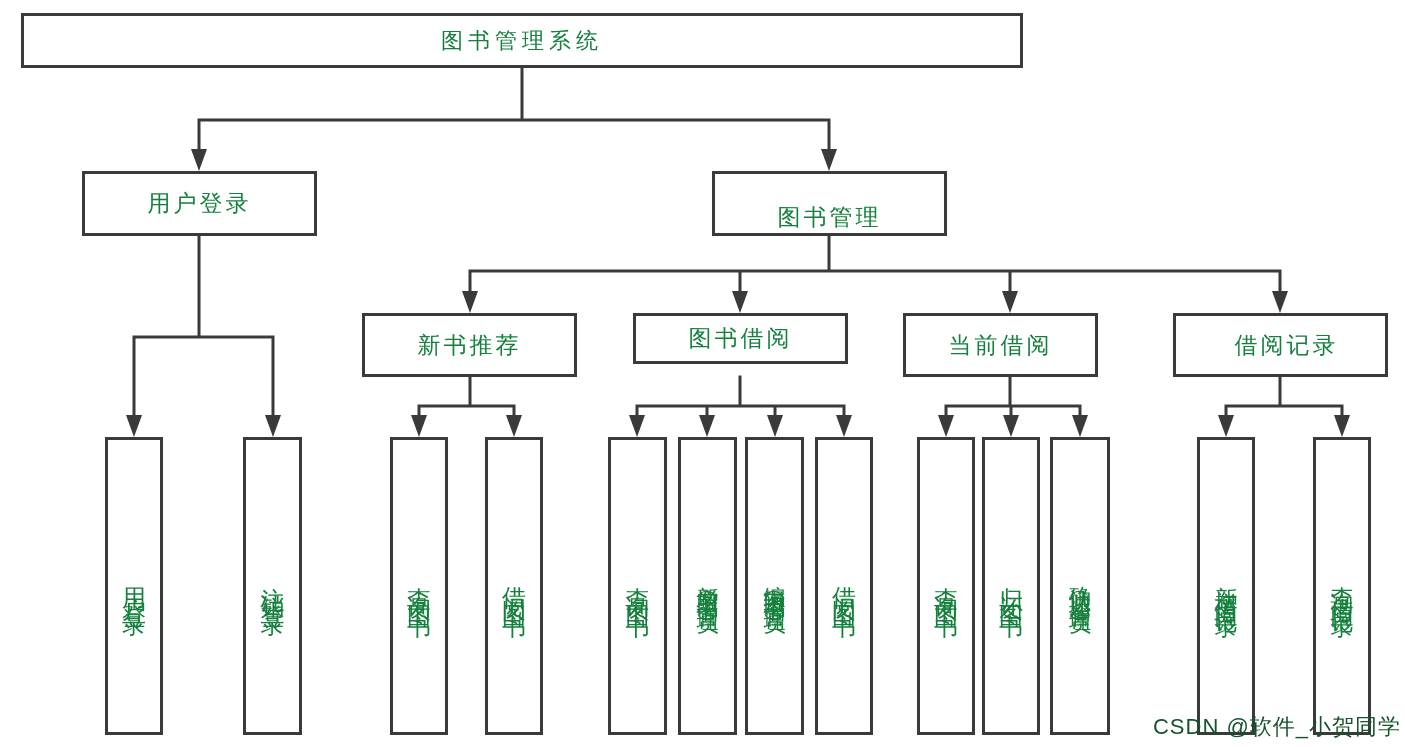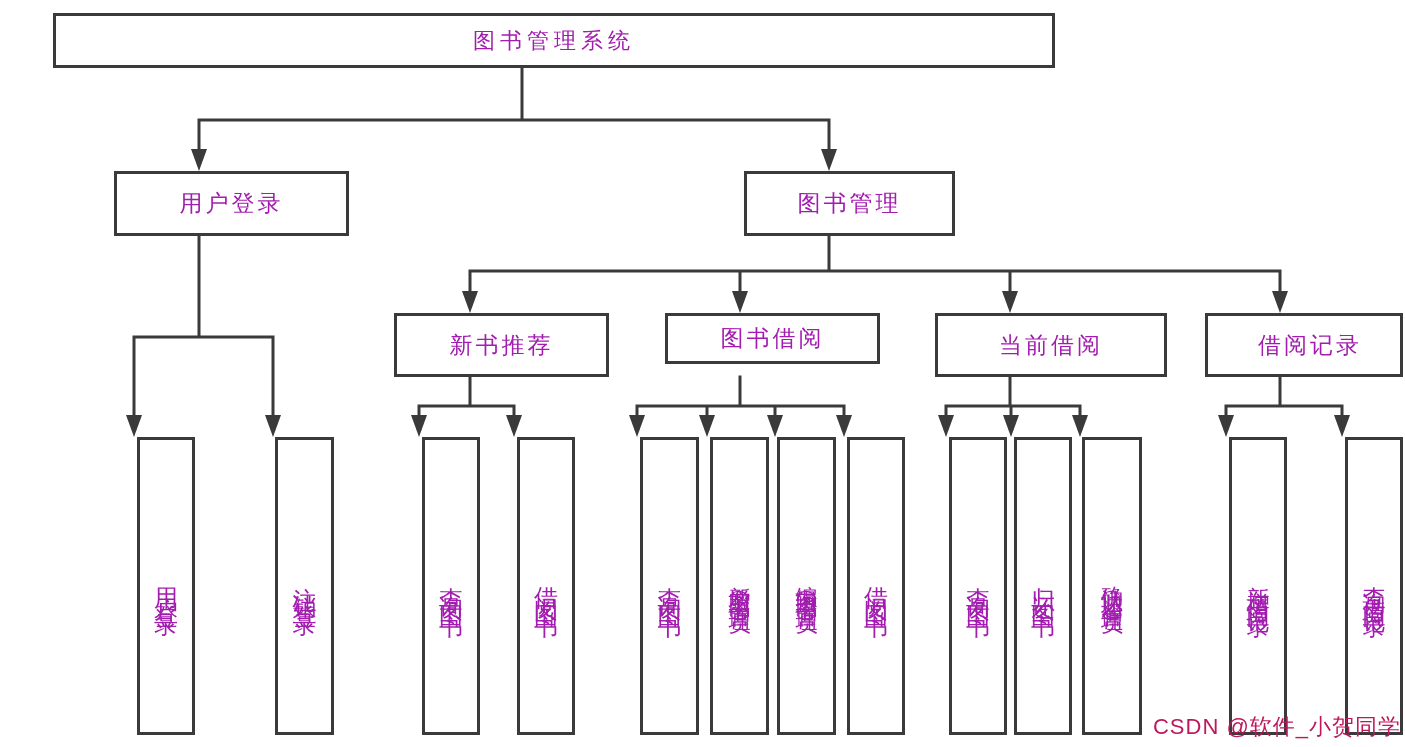--- a/index.html
+++ b/index.html
@@ -17,23 +17,22 @@
     z-index: 1;
   }
   .box {
     position: absolute;
     box-sizing: border-box;
     border: 3px solid #3a3a3a;
     background: #ffffff;
     display: flex;
     align-items: center;
     justify-content: center;
-    color: #a21caf;
+    color: #15803d;
     z-index: 2;
-    margin-left: 32px;
   }
   .hlabel {
     font-size: 23px;
     letter-spacing: 3px;
     white-space: nowrap;
   }
   .root .hlabel { font-size: 22px; letter-spacing: 5px; }
   .vlabel {
     writing-mode: vertical-rl;
     text-orientation: mixed;
@@ -42,21 +41,21 @@
   }
   .v4 { font-size: 24px; letter-spacing: 9px; }
   .v6 { font-size: 23px; letter-spacing: 6px; }
   .v9 { font-size: 22px; letter-spacing: 4px; }
   .watermark {
     position: absolute;
     right: 4px;
     top: 712px;
     z-index: 3;
     font-size: 22px;
-    color: #be185d;
+    color: #14532d;
     letter-spacing: 1px;
     white-space: nowrap;
   }
 </style>
 </head>
 <body>
 
 <div class="diagram">
 
   <svg class="wires" width="1405" height="747" viewBox="0 0 1405 747">
@@ -99,34 +98,34 @@
     </g>
   </svg>
 
   <div class="box root" style="left:21px; top:13px; width:1002px; height:55px;">
     <span class="hlabel">图书管理系统</span>
   </div>
 
   <div class="box" style="left:82px; top:171px; width:235px; height:65px;">
     <span class="hlabel">用户登录</span>
   </div>
-  <div class="box" style="left:712px; top:171px; width:211px; height:65px;">
+  <div class="box" style="left:712px; top:171px; width:235px; height:65px;align-items:flex-end;">
     <span class="hlabel">图书管理</span>
   </div>
 
   <div class="box" style="left:362px; top:313px; width:215px; height:64px;justify-content:center;">
     <span class="hlabel">新书推荐</span>
   </div>
   <div class="box" style="left:633px; top:313px; width:215px; height:51px;">
     <span class="hlabel">图书借阅</span>
   </div>
-  <div class="box" style="left:903px; top:313px; width:232px; height:64px;">
+  <div class="box" style="left:903px; top:313px; width:195px; height:64px;">
     <span class="hlabel">当前借阅</span>
   </div>
-  <div class="box" style="left:1173px; top:313px; width:198px; height:64px;padding-left:12px;">
+  <div class="box" style="left:1173px; top:313px; width:215px; height:64px;padding-left:12px;">
     <span class="hlabel">借阅记录</span>
   </div>
 
   <div class="box" style="left:105px; top:437px; width:58px; height:298px;">
     <span class="vlabel v4">用户登录</span>
   </div>
   <div class="box" style="left:243px; top:437px; width:59px; height:298px;">
     <span class="vlabel v4">注销登录</span>
   </div>
 

